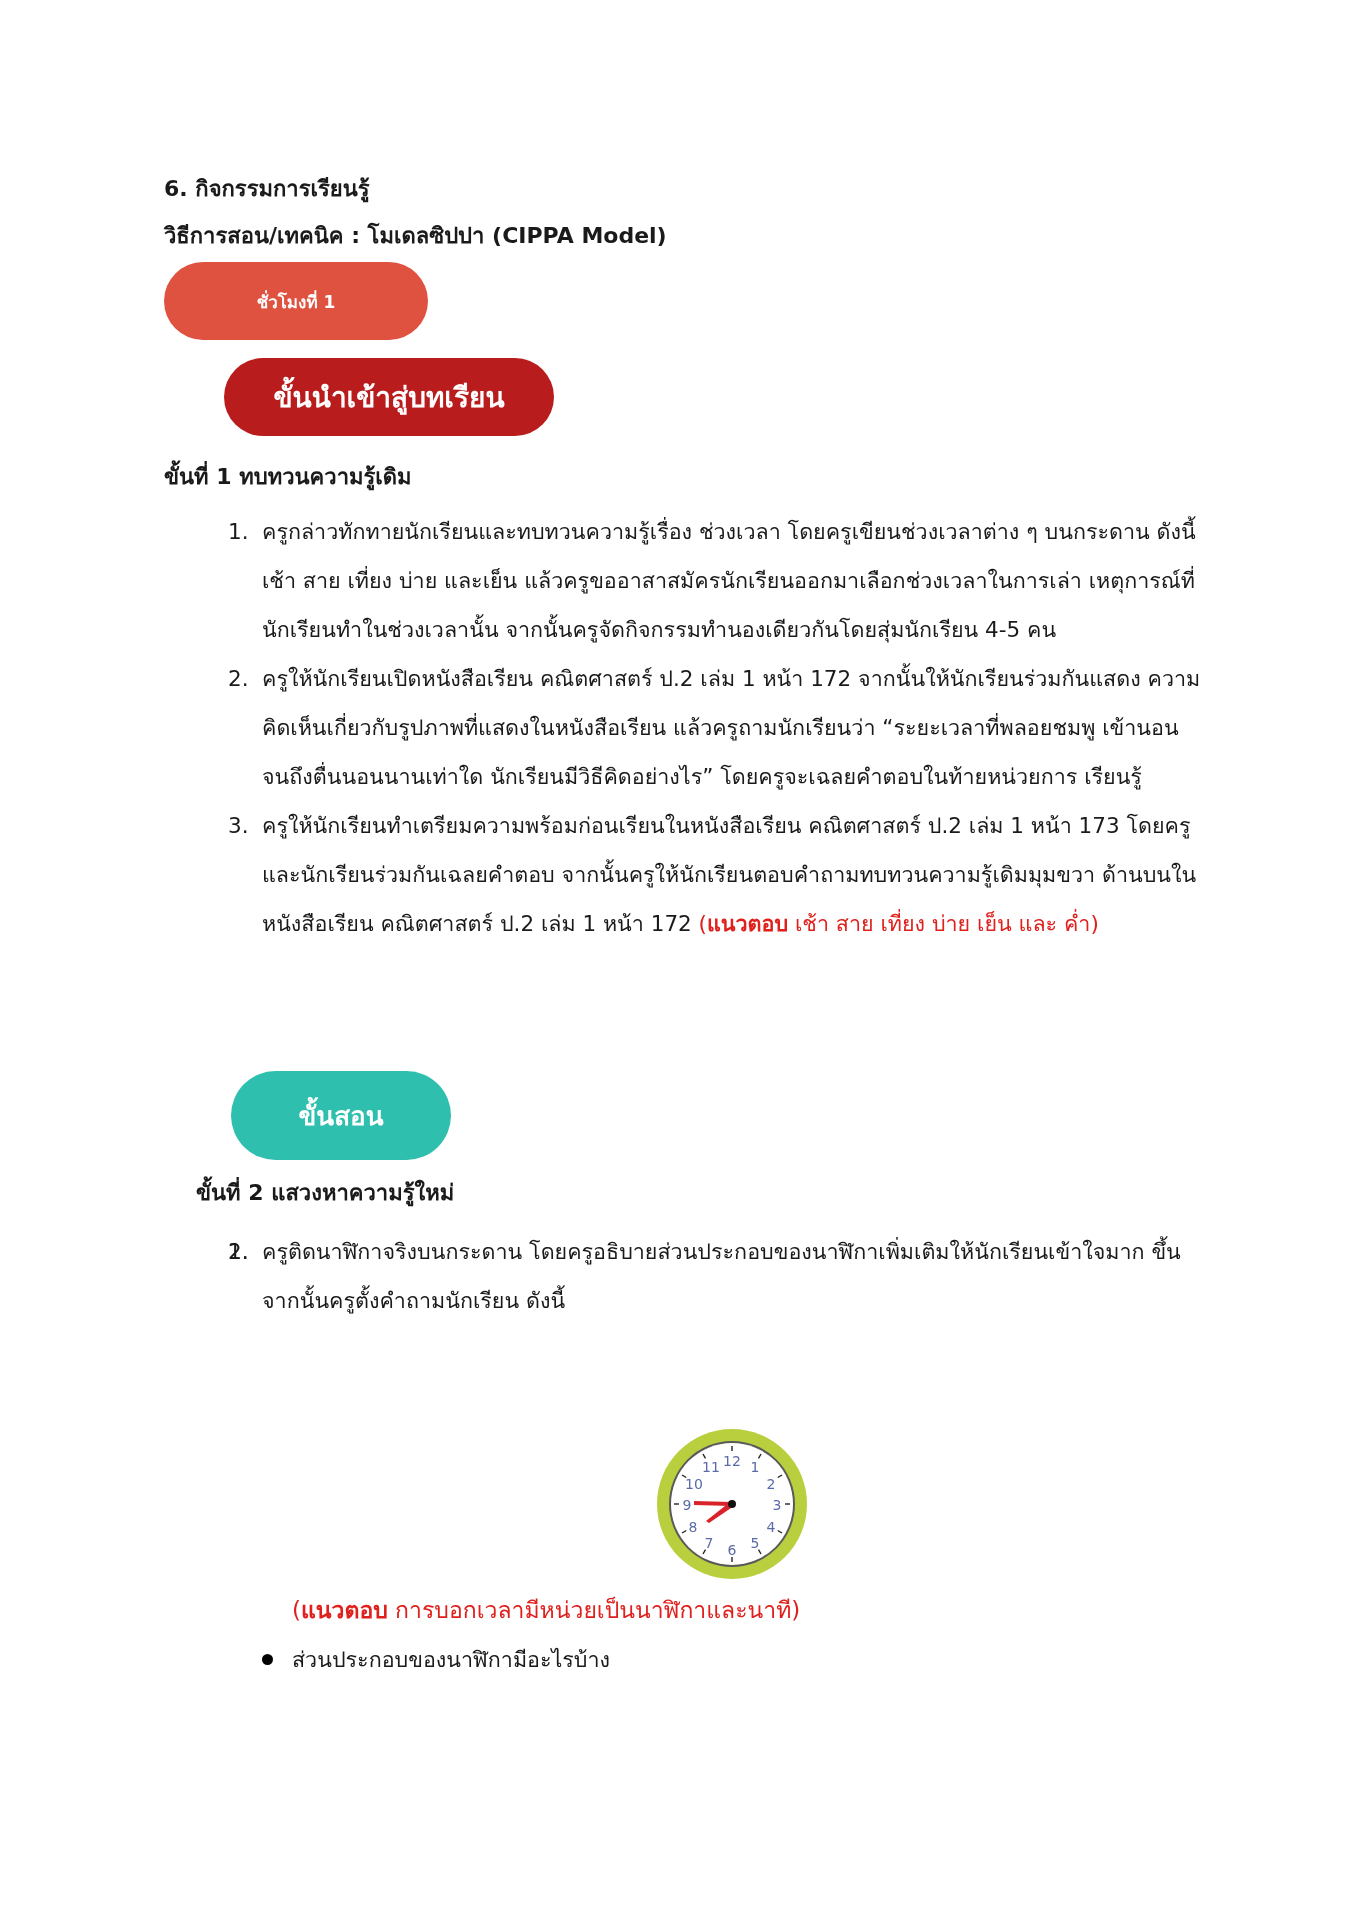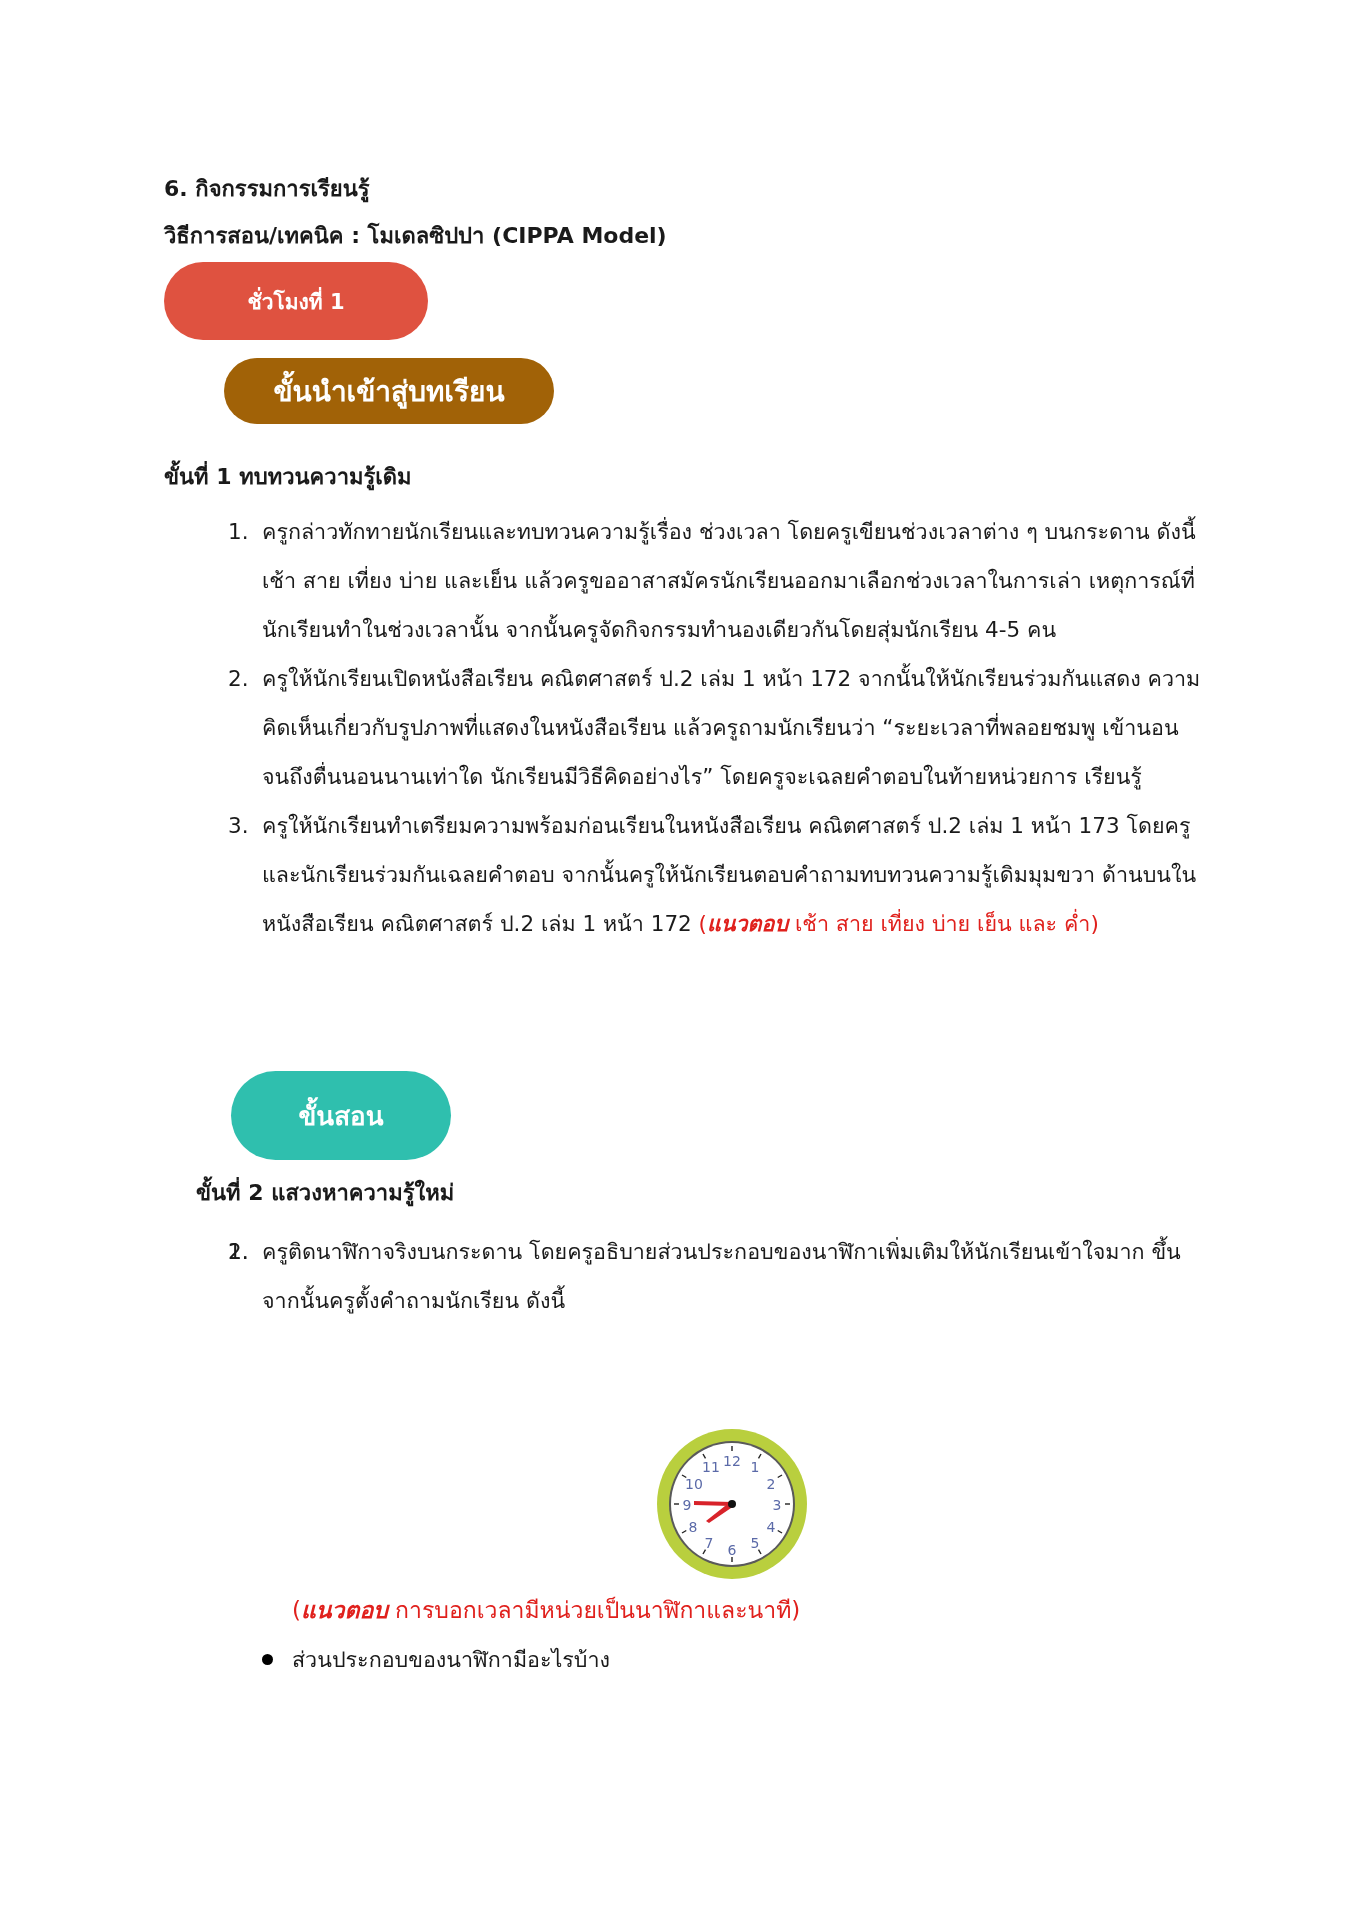--- a/index.html
+++ b/index.html
@@ -10,29 +10,29 @@
     }
     .abs { position: absolute; }
     .heading {
       font-size: 22px; font-weight: bold; line-height: 30px; white-space: nowrap;
     }
     .pill {
       position: absolute; border-radius: 999px; color: #ffffff;
       display: flex; align-items: center; justify-content: center;
       font-weight: bold; white-space: nowrap;
     }
-    .pill-hour { left: 164px; top: 262px; width: 264px; height: 78px; background: #df5240; font-size: 21px; }
-    .pill-intro { left: 224px; top: 358px; width: 330px; height: 66px; background: #a16207; font-size: 28px; }
+    .pill-hour { left: 164px; top: 262px; width: 264px; height: 78px; background: #df5240; font-size: 17px; }
+    .pill-intro { left: 224px; top: 358px; width: 330px; height: 78px; background: #b91c1c; font-size: 28px; }
     .pill-teach { left: 231px; top: 1071px; width: 220px; height: 89px; background: #2fbfae; font-size: 26px; font-family: Liberation Mono, monospace; }
 
     .ol { position: absolute; left: 228px; width: 980px; }
     .ol-item { position: relative; padding-left: 34px; font-size: 21.5px; line-height: 49px; }
     .ol-item .num { position: absolute; left: 0; top: 0; }
     .red { color: #e0201c; }
-    .red-b { color: #e0201c; font-weight: bold; font-style: italic; }
+    .red-b { color: #e0201c; font-weight: bold; }
 
     .bullets { position: absolute; left: 262px; width: 900px; }
     .bullet { position: relative; padding-left: 30px; font-size: 21.5px; line-height: 49px; }
     .bullet .dot {
       position: absolute; left: 0; top: 19px; width: 11px; height: 11px;
       border-radius: 50%; background: #000;
     }
     .answer-line { padding-left: 30px; font-size: 23px; line-height: 49px; }
 
     .clock { position: absolute; left: 656px; top: 1428px; width: 152px; height: 152px; }

